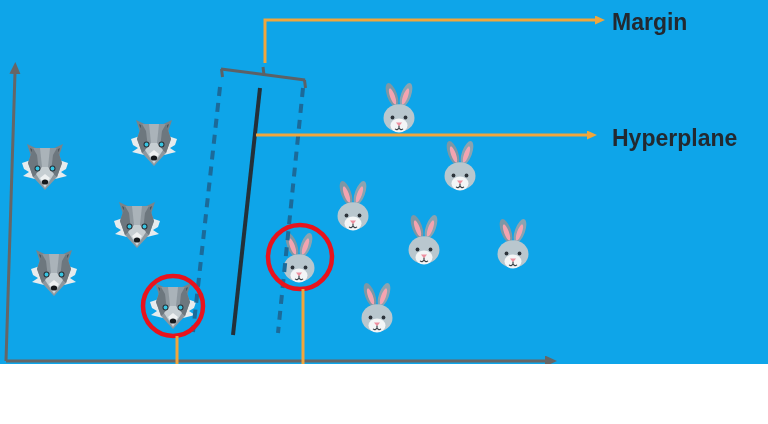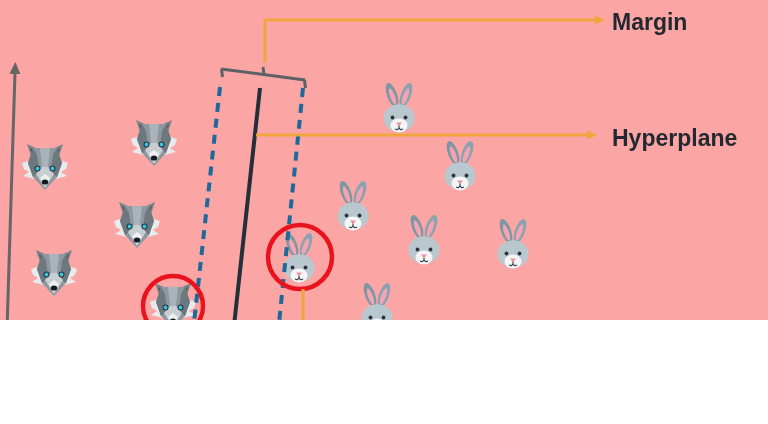--- a/index.html
+++ b/index.html
@@ -1,17 +1,17 @@
 <!DOCTYPE html>
 <html><head>
 <meta charset="utf-8">
 <style>
   html,body{margin:0;padding:0;background:#ffffff;}
   .stage{
-    position:relative;width:768px;height:320px;background:#fca5a5;overflow:hidden;
+    position:relative;width:768px;height:364px;background:#0ea5e9;overflow:hidden;
     font-family:"Liberation Sans",sans-serif;
   }
   .stage svg{display:block;}
   .axis{stroke:var(--axis-gray,#666666);stroke-width:3;fill:none;}
   .boundary{stroke:var(--boundary-dark,#243039);stroke-width:4;fill:none;}
   .mdash{stroke:var(--margin-dashed-blue,#1C6A99);stroke-width:4;fill:none;stroke-dasharray:9 7;}
   .bracket{stroke:var(--bracket-gray,#5C6166);stroke-width:3;fill:none;}
   .orange{stroke:var(--annotation-orange,#F0A63C);stroke-width:3;fill:none;}
   .sv-circle{stroke:var(--support-circle-red,#E8131D);stroke-width:4.5;fill:none;}
   .lbl{font-family:"Liberation Sans",sans-serif;font-size:23px;font-weight:600;

